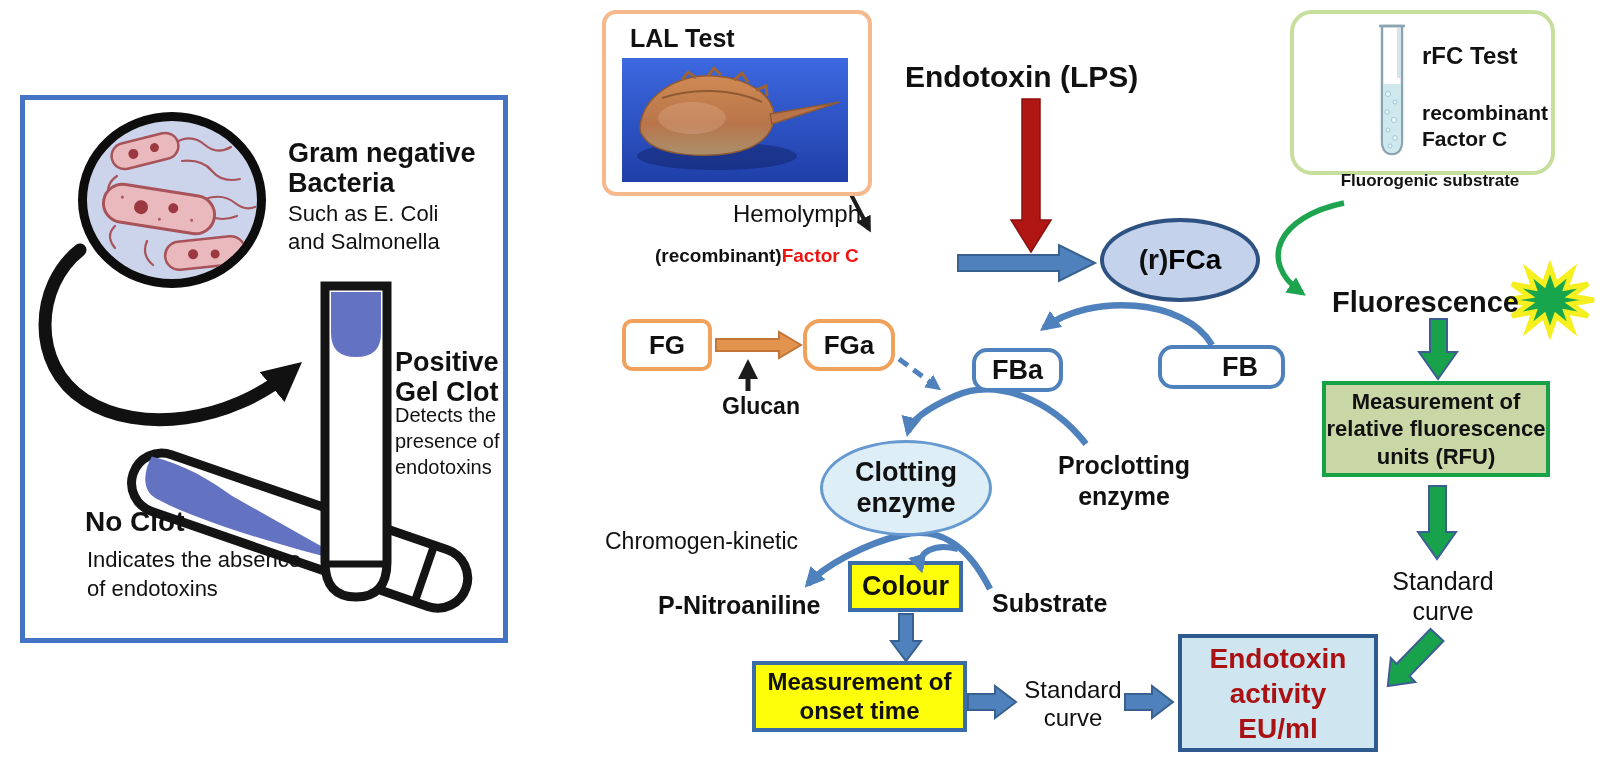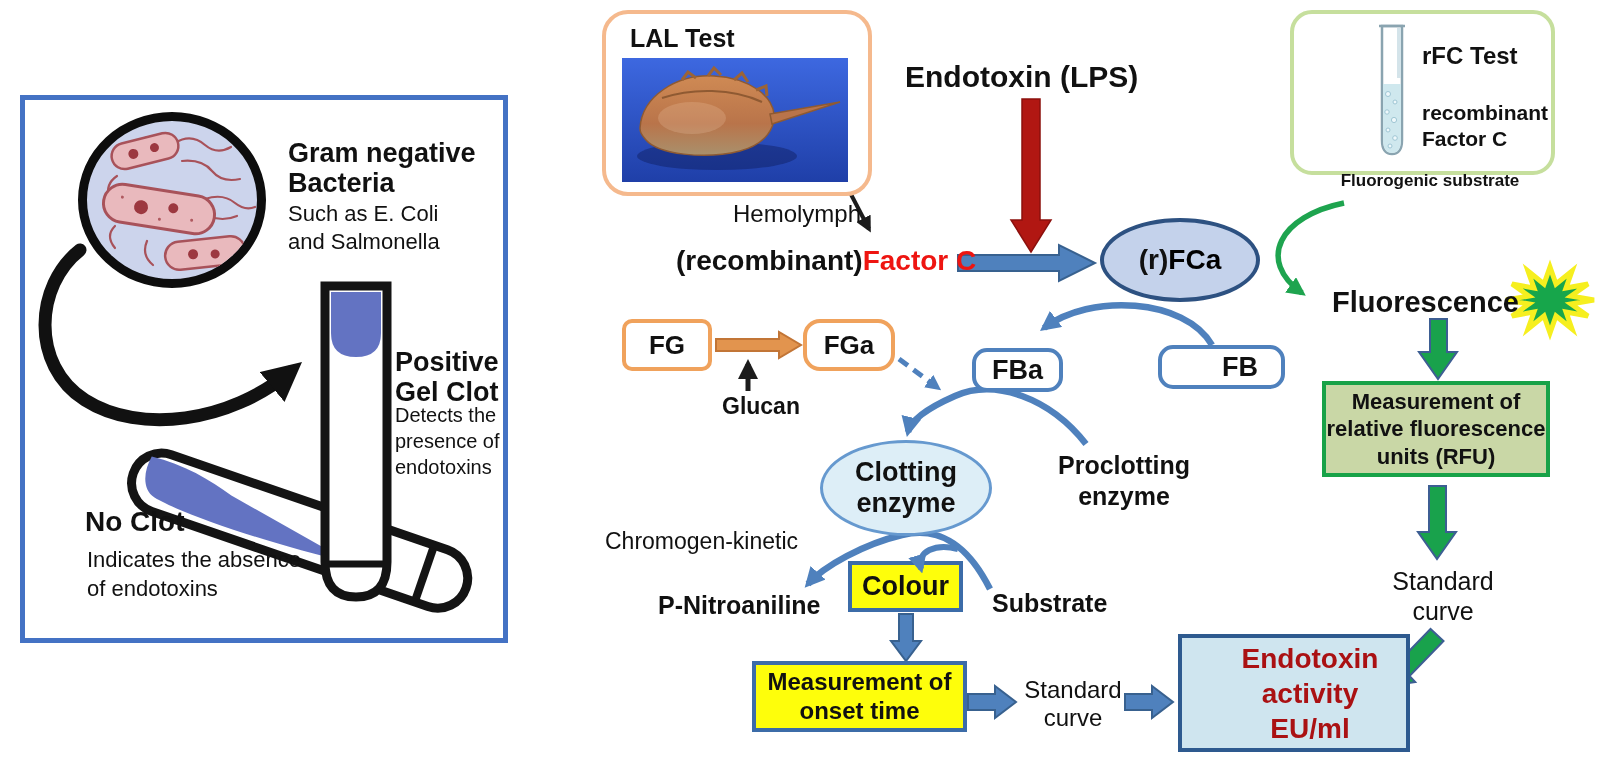--- a/index.html
+++ b/index.html
@@ -20,31 +20,31 @@
   [data-name="gram-negative-title"]{left:263px;top:38px;font-size:27px;font-weight:bold;line-height:1.12;}
   [data-name="gram-negative-subtitle"]{left:263px;top:100px;font-size:22px;line-height:1.25;}
   [data-name="clotting-factors-label"]{left:65px;top:210px;font-size:27px;font-weight:bold;line-height:1.12;z-index:3;}
   [data-name="positive-gel-clot-title"]{left:370px;top:247px;font-size:27px;font-weight:bold;line-height:1.12;}
   [data-name="positive-gel-clot-subtitle"]{left:370px;top:302px;font-size:20px;line-height:1.3;}
   [data-name="no-clot-title"]{left:60px;top:406px;font-size:28px;font-weight:bold;}
   [data-name="no-clot-subtitle"]{left:62px;top:446px;font-size:22px;line-height:1.3;}
 
   
   [data-name="lal-test-box"]{position:absolute;left:602px;top:10px;width:262px;height:178px;
-      border:4px solid #f5b98d;border-radius:26px;background:#fff;z-index:2;}
+      border:4px solid #f5b98d;border-radius:14px;background:#fff;z-index:2;}
   [data-name="lal-title"]{position:absolute;left:24px;top:10px;font-size:25px;font-weight:bold;white-space:nowrap;}
   [data-name="horseshoe-crab-image"]{position:absolute;left:16px;top:44px;width:226px;height:124px;overflow:hidden;}
   [data-name="hemolymph-label"]{left:733px;top:200px;font-size:24px;}
 
   
   [data-name="endotoxin-lps-label"]{left:905px;top:60px;width:260px;font-size:30px;font-weight:bold;text-align:left;}
   [data-name="activation-box"]{position:absolute;left:950px;top:144px;width:160px;height:38px;z-index:2;
       background:#eaf7d2;border:2px solid #aac482;border-radius:8px;text-align:center;
       font-size:25px;font-weight:bold;line-height:38px;}
-  [data-name="recombinant-factor-line"]{left:676px;top:245px;font-size:28px;font-weight:bold;}
+  [data-name="recombinant-factor-line"]{left:655px;top:245px;font-size:19px;font-weight:bold;}
   [data-name="factor-c-label"]{color:#ee1511;}
   [data-name="fca-ellipse"]{position:absolute;left:1100px;top:218px;width:152px;height:76px;z-index:2;
       background:#c4d2eb;border:4px solid #2d5181;border-radius:50%;
       display:flex;align-items:center;justify-content:center;font-size:28px;font-weight:bold;}
   [data-name="fca-label"]{color:#000000;}
 
   [data-name="fg-box"],[data-name="fga-box"]{position:absolute;z-index:2;background:#fff;
       border:4px solid #f0a25c;border-radius:17px;display:flex;align-items:center;justify-content:center;
       font-size:26px;font-weight:bold;}
   [data-name="fg-box"]{left:622px;top:319px;width:82px;height:44px;border-radius:10px;}
@@ -68,21 +68,21 @@
       background:#fefe0b;border:4px solid #3c6ca8;display:flex;align-items:center;justify-content:center;
       font-size:27px;font-weight:bold;}
   [data-name="substrate-label"]{left:992px;top:589px;font-size:25px;font-weight:bold;}
   [data-name="onset-box"]{position:absolute;left:752px;top:661px;width:207px;height:63px;z-index:2;
       background:#fefe0b;border:4px solid #3c6ca8;display:flex;align-items:center;justify-content:center;
       text-align:center;font-size:24px;font-weight:bold;line-height:1.2;}
   [data-name="standard-curve-bottom-label"]{left:1018px;top:676px;width:110px;font-size:24px;
       text-align:center;line-height:1.15;}
   [data-name="endotoxin-activity-box"]{position:absolute;left:1178px;top:634px;width:192px;height:110px;z-index:2;
       background:#cfe5ef;border:4px solid #2e5a8f;display:flex;align-items:center;justify-content:center;
-      text-align:center;font-size:28px;font-weight:bold;color:#aa1113;line-height:1.25;padding-left:32px;}
+      text-align:center;font-size:28px;font-weight:bold;color:#aa1113;line-height:1.25;}
 
   
   [data-name="rfc-test-box"]{position:absolute;left:1290px;top:10px;width:257px;height:157px;
       border:4px solid #c6df9d;border-radius:22px;background:#fff;z-index:2;}
   [data-name="rfc-title"]{position:absolute;left:128px;top:28px;font-size:24px;font-weight:bold;white-space:nowrap;}
   [data-name="rfc-subtitle"]{position:absolute;left:128px;top:86px;font-size:21px;font-weight:bold;line-height:1.25;}
   [data-name="rfc-tube-icon"]{position:absolute;left:78px;top:8px;}
   [data-name="fluorogenic-label"]{left:1280px;top:171px;width:300px;font-size:17px;font-weight:bold;text-align:center;}
   [data-name="fluorescence-label"]{left:1332px;top:286px;font-size:29px;font-weight:bold;}
   [data-name="rfu-box"]{position:absolute;left:1322px;top:381px;width:220px;height:88px;z-index:2;

